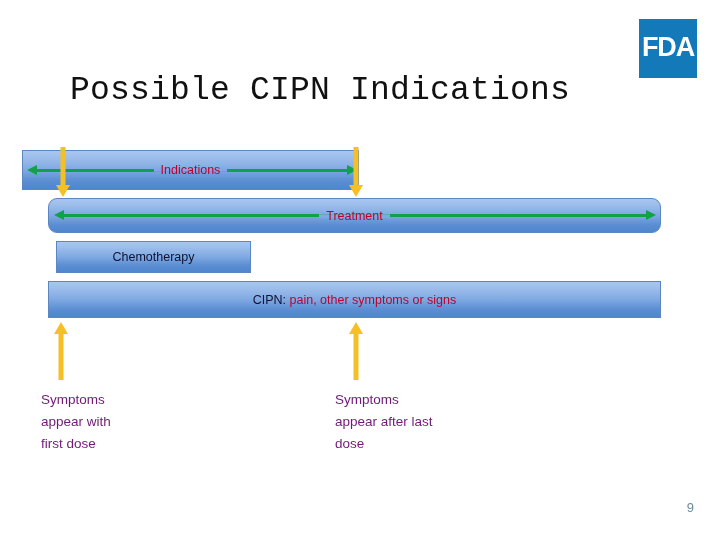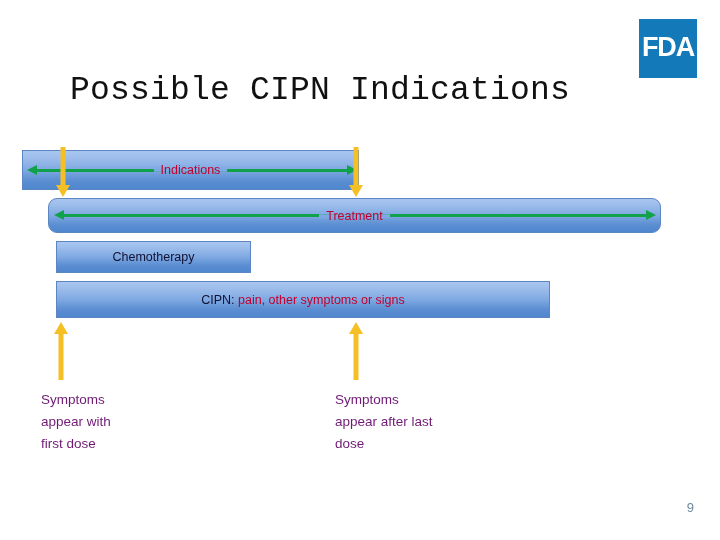--- a/index.html
+++ b/index.html
@@ -74,21 +74,21 @@
         #5b8ed2 78%,
         #4f86ce 100%);
     display: flex;
     align-items: center;
     justify-content: center;
   }
 
   .bar-prevention { left: 22px;  top: 150px; width: 337px; height: 40px; }
   .bar-treatment  { left: 48px;  top: 198px; width: 613px; height: 35px; border-radius: 9px; }
   .bar-chemo      { left: 56px;  top: 241px; width: 195px; height: 32px; }
-  .bar-cipn       { left: 48px;  top: 281px; width: 494px; height: 37px; margin-left: 8px; }
+  .bar-cipn       { left: 48px;  top: 281px; width: 613px; height: 37px; }
 
   .bar-label {
     position: relative;
     z-index: 4;
     font-family: "Liberation Sans", sans-serif;
     font-size: 12.5px;
     font-weight: 400;
     white-space: nowrap;
     padding: 0 7px;
     background: transparent;

